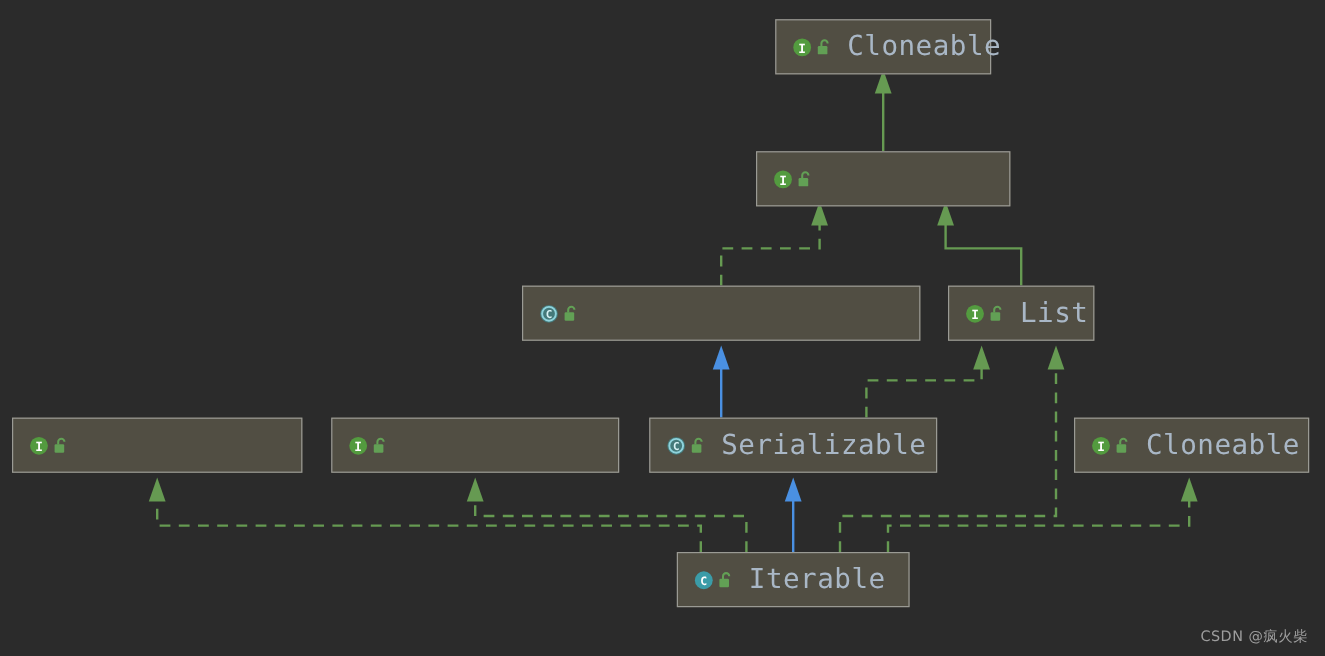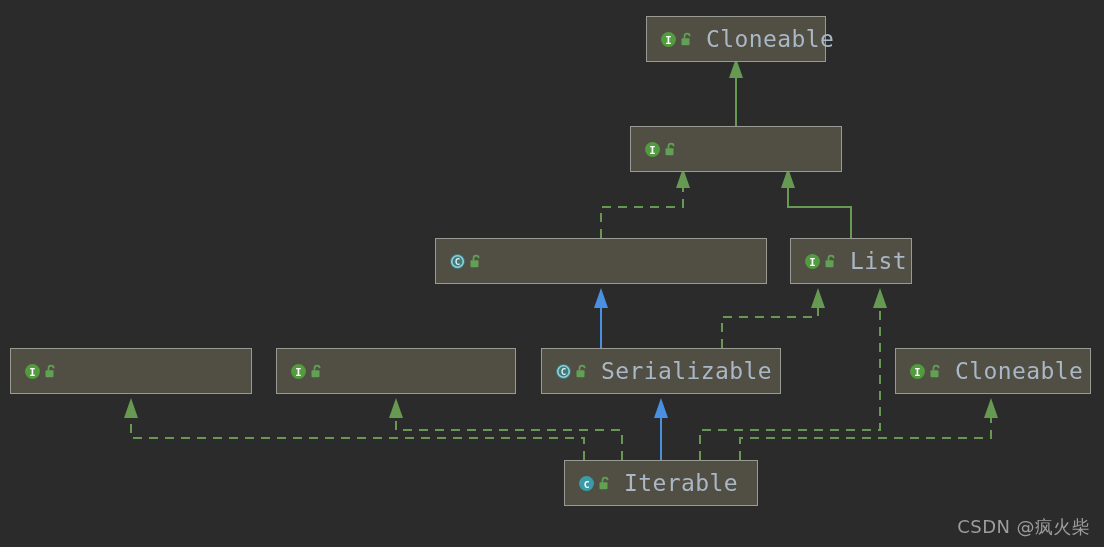--- a/index.html
+++ b/index.html
@@ -58,21 +58,21 @@
     color: #a9b7c6;
     font-size: 23px;
     line-height: 23px;
     letter-spacing: 0.4px;
   }
   #watermark {
     position: absolute;
     right: 14px;
     bottom: 8px;
     color: #9d9d9d;
-    font-size: 18px;
+    font-size: 12px;
     font-family: "DejaVu Sans", "Liberation Sans", sans-serif;
     letter-spacing: 0.4px;
     white-space: nowrap;
   }
 </style>
 </head>
 <body>
 
 <div id="stage">
 

